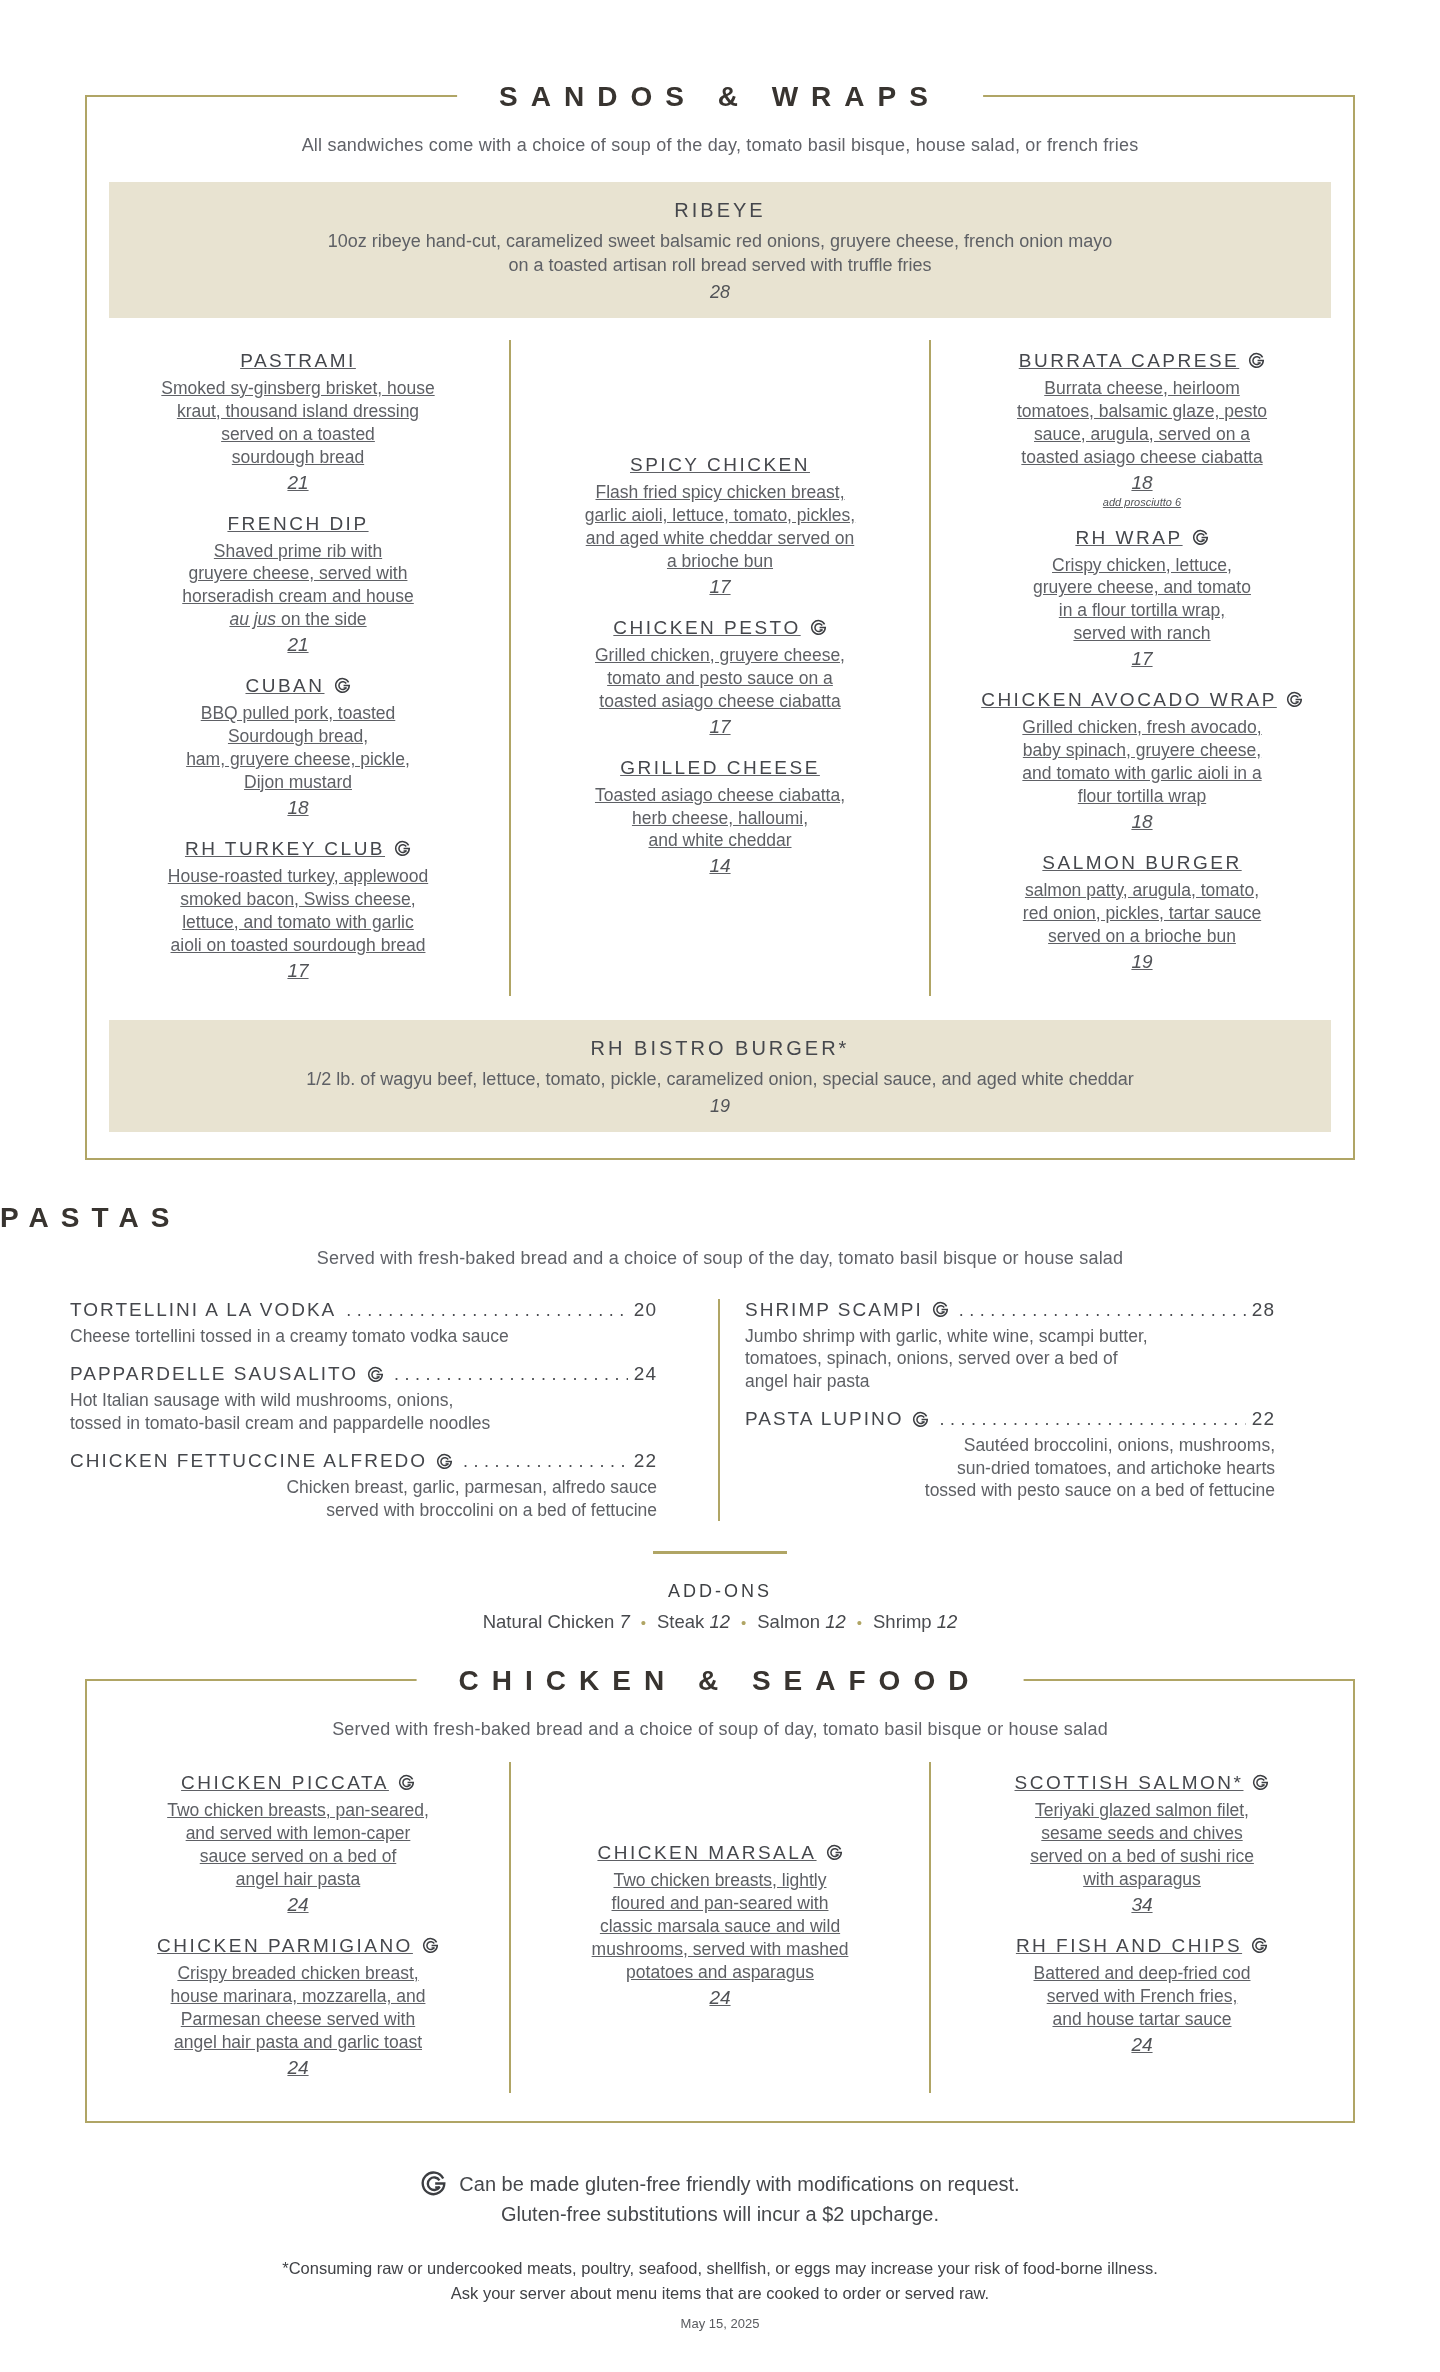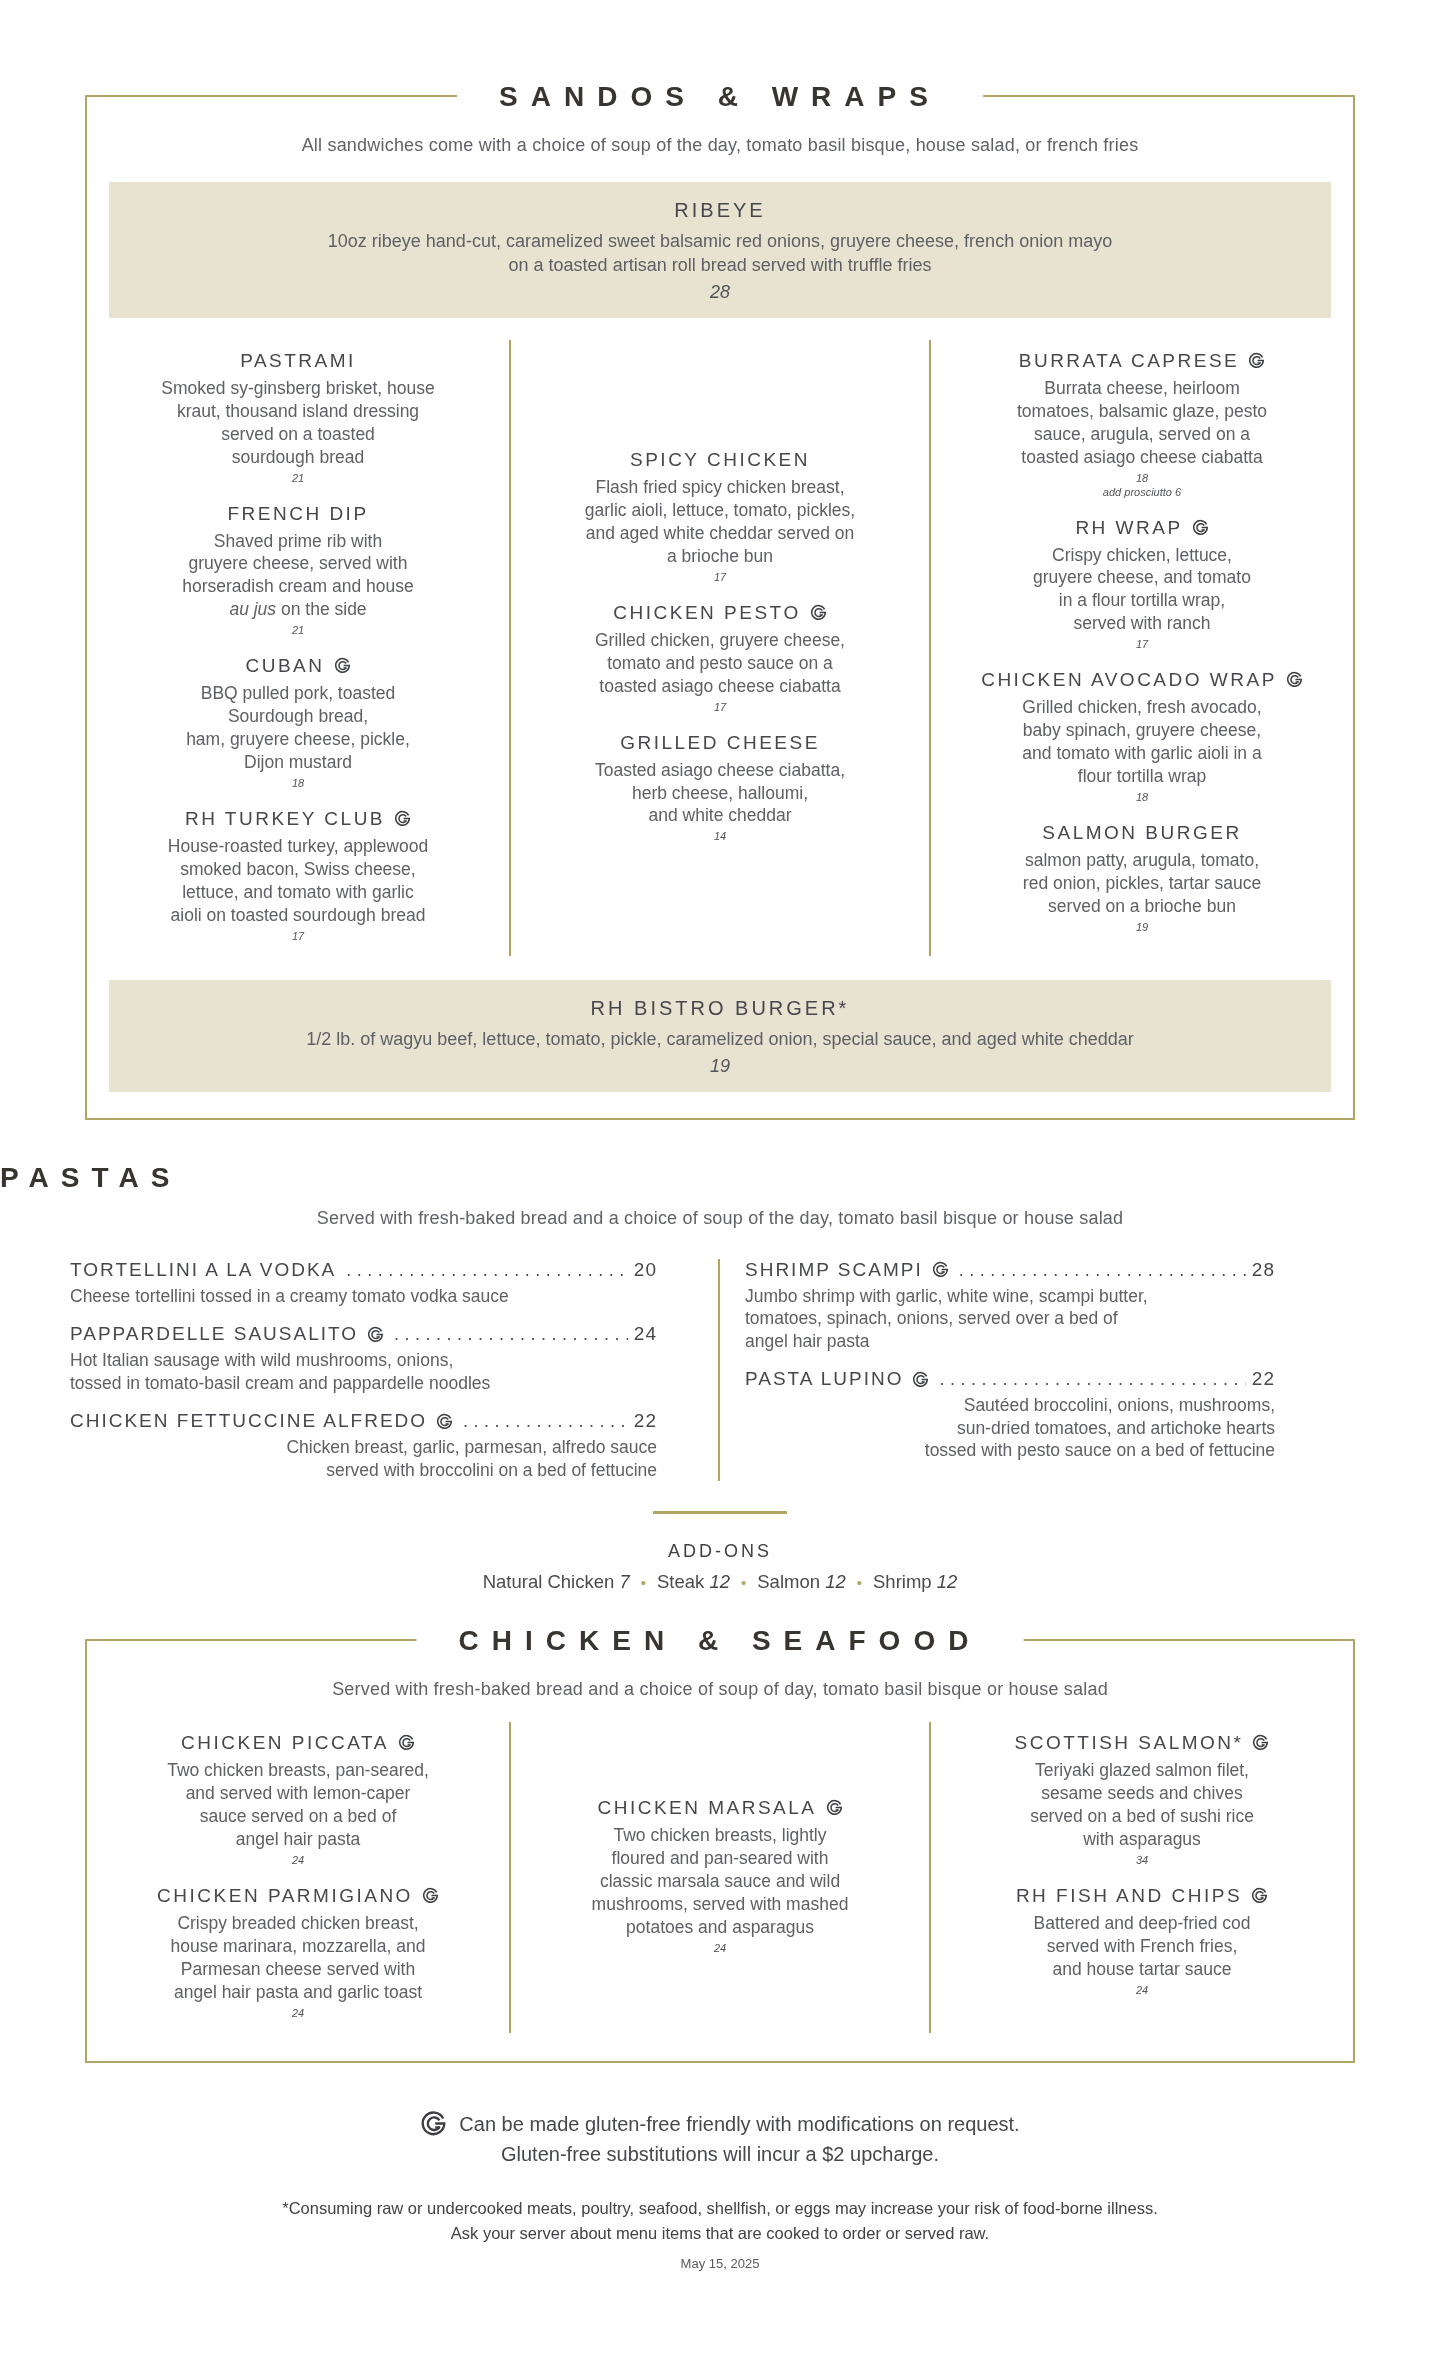--- a/index.html
+++ b/index.html
@@ -37,25 +37,25 @@
   .featured .f-name{font-size:20px;letter-spacing:3px;color:var(--name);margin-bottom:8px;}
   .featured .f-desc{font-size:18px;line-height:1.33;color:var(--body);}
   .featured .f-price{font-style:italic;font-size:18px;color:var(--price);margin-top:4px;}
 
   
   .cols3{display:grid;grid-template-columns:1fr 1fr 1fr;margin-top:22px;}
   .col{padding:10px 22px 14px;display:flex;flex-direction:column;}
   .col.center{justify-content:center;}
   .col.mid{border-left:2px solid var(--gold);border-right:2px solid var(--gold);}
 
-  .card{text-align:center;margin-bottom:19px;}
+  .card{text-align:center;margin-bottom:19px;text-decoration:underline;}
   .card:last-child{margin-bottom:0;}
   .card-name{font-size:19px;letter-spacing:2.5px;color:var(--name);margin-bottom:5px;white-space:nowrap;}
   .card-desc{font-size:17.5px;line-height:1.31;color:var(--body);}
-  .card-price{font-style:italic;font-size:11px;color:var(--price);margin-top:3px;}
+  .card-price{font-style:italic;font-size:19px;color:var(--price);margin-top:3px;}
   .card-extra{font-style:italic;font-size:11px;color:var(--price);margin-top:2px;}
 
   
   .gf{display:inline-block;width:17px;height:17px;vertical-align:-2px;margin-left:9px;color:#3c3e42;}
   .gf svg{display:block;width:100%;height:100%;}
 
   
   .pasta-wrap{margin-left:70px;display:grid;grid-template-columns:650px 555px;}
   .pasta-col{padding-right:61px;}
   .pasta-col.left{border-right:2px solid var(--gold);}

